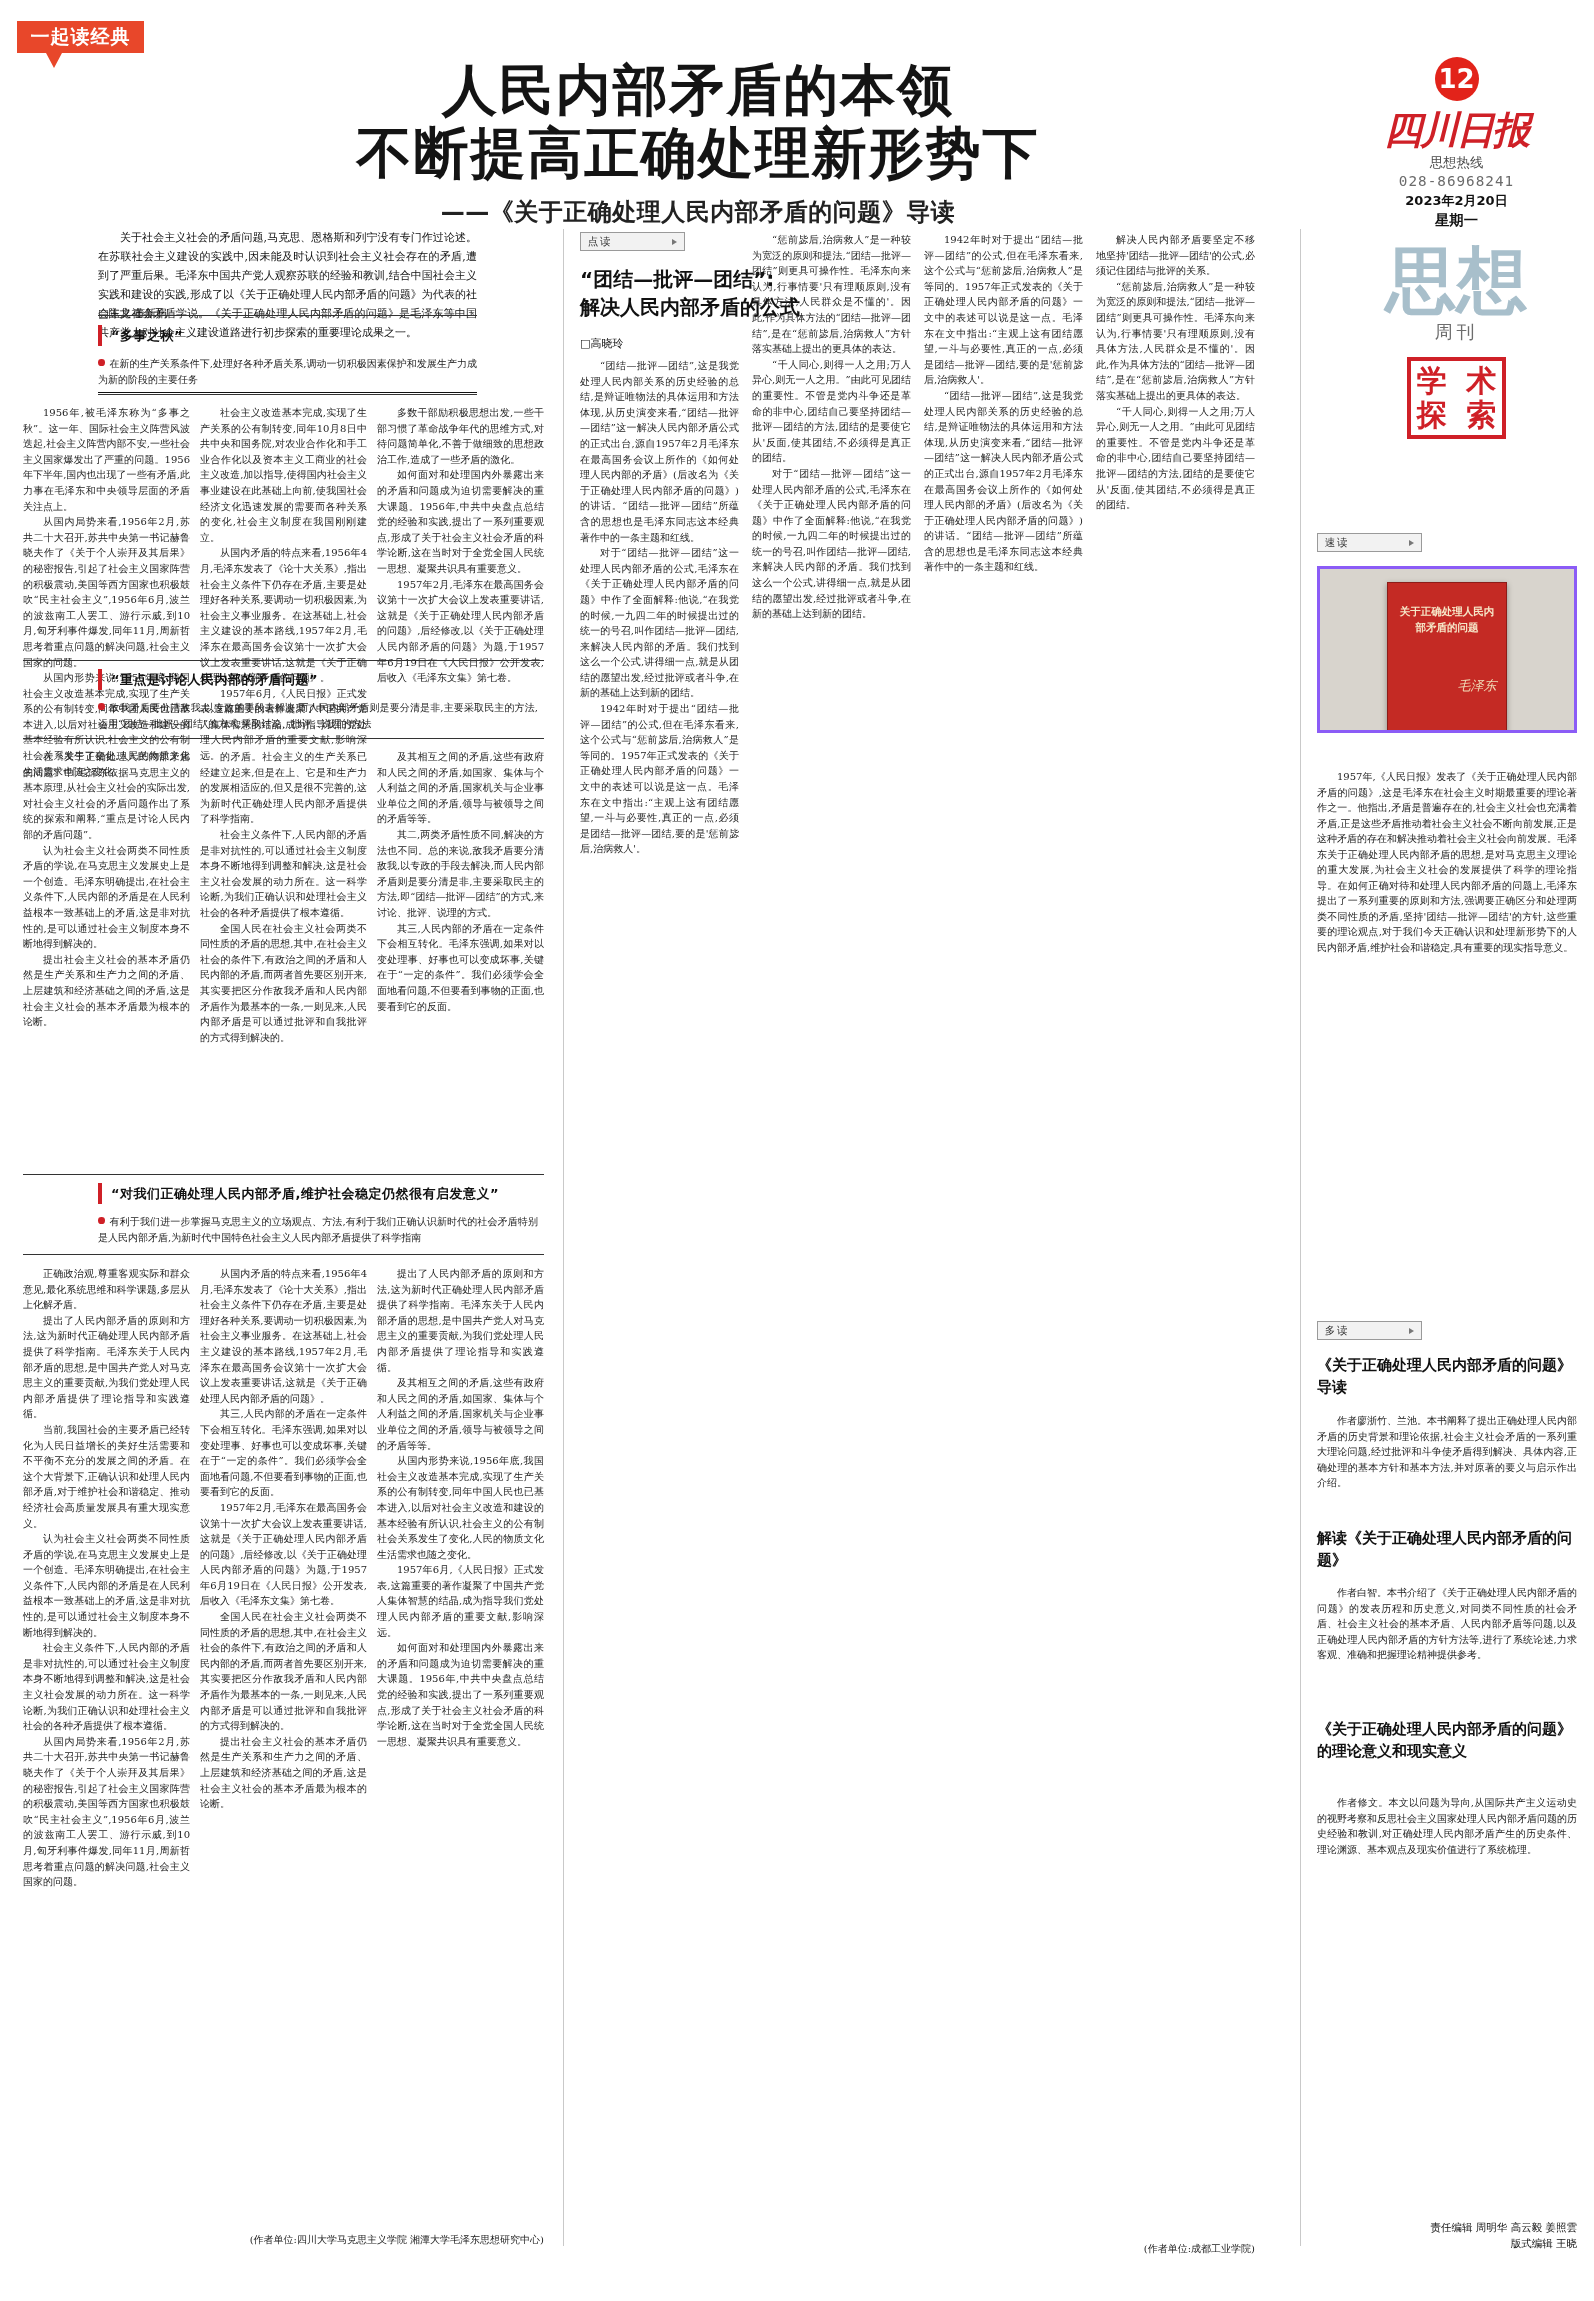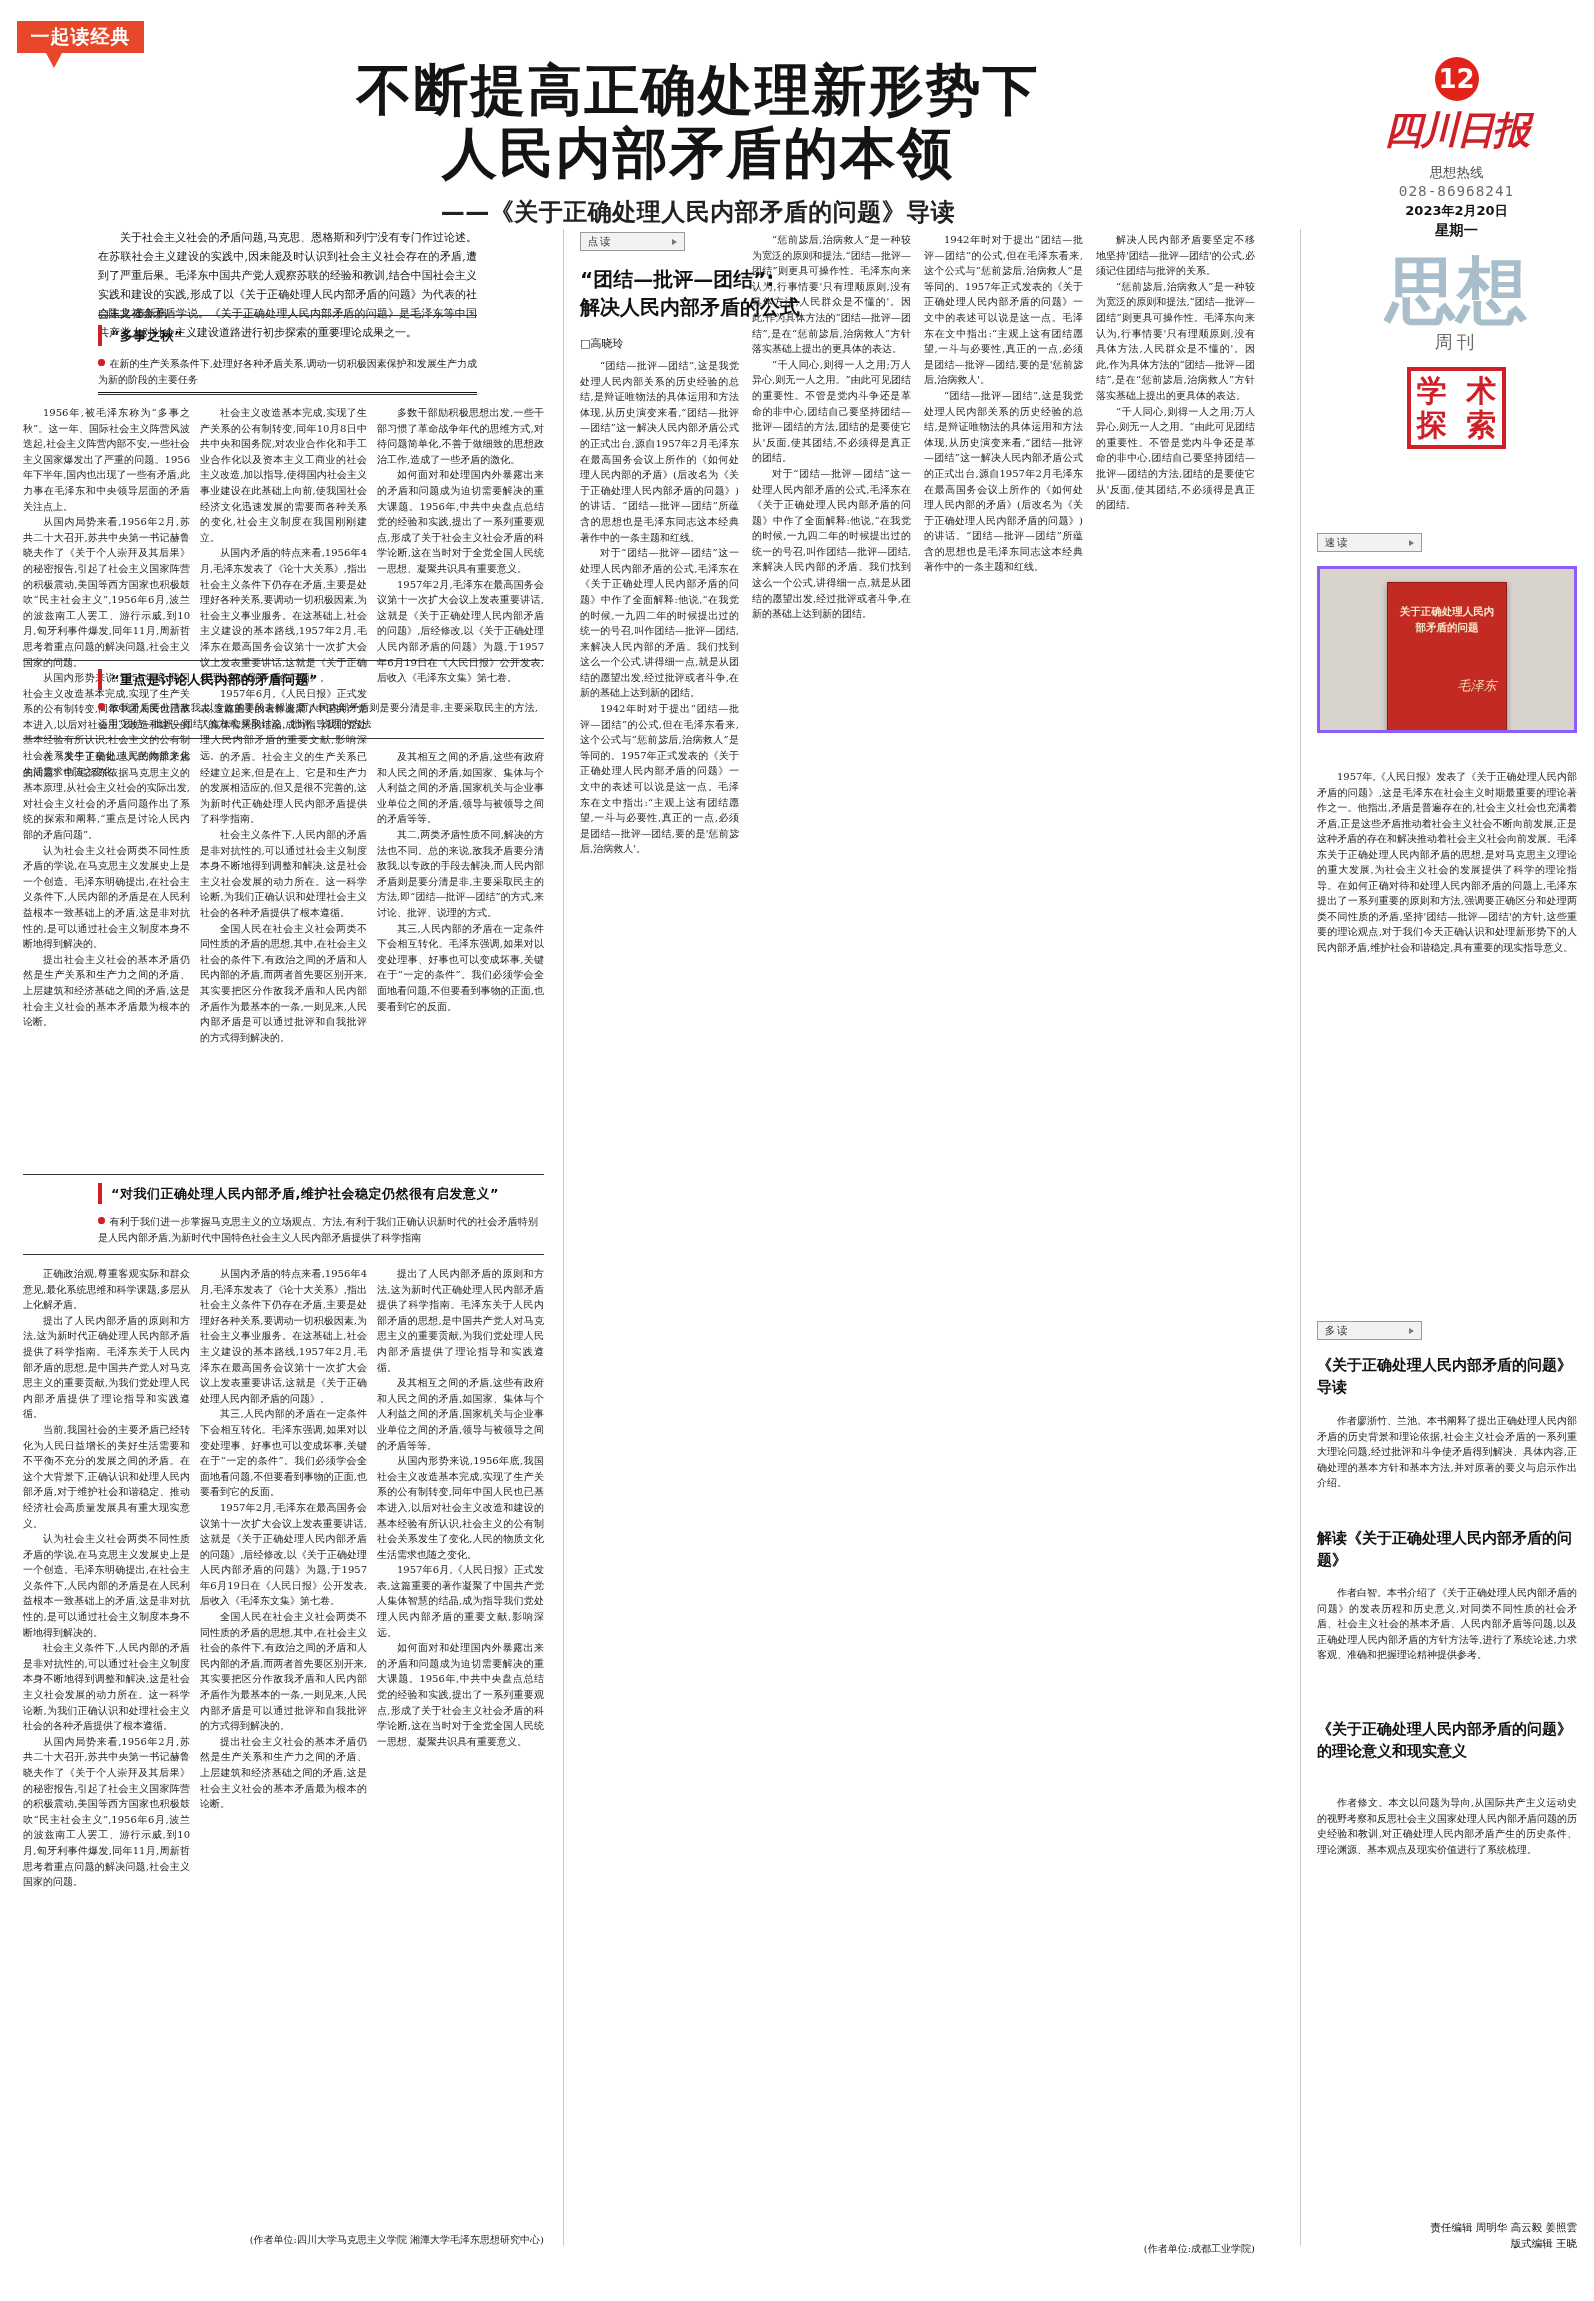--- a/index.html
+++ b/index.html
@@ -62,21 +62,21 @@
     margin:0 auto 9.6px auto;
     font-family:"DejaVu Sans","Liberation Sans",sans-serif;
   }
   #paper-name {
     font-size:38px; font-weight:bold; color:#cf2027;
     font-family:"DejaVu Serif","Liberation Serif",serif;
     font-style:italic;
     letter-spacing:-1.9px;
     line-height:1;
   }
-  #hotline-label { font-size:13.4px; color:#4a4a4a; margin-top:15px; }
+  #hotline-label { font-size:13.4px; color:#4a4a4a; margin-top:5px; }
   #hotline-num { font-size:14.3px; color:#6b6b6b; letter-spacing:1px; margin-top:1px;
                  font-family:"DejaVu Sans Mono","Liberation Mono",monospace;}
   #pub-date { font-size:13px; font-weight:bold; color:#111; margin-top:3.8px; }
   #pub-week { font-size:14.3px; font-weight:bold; color:#111; margin-top:1px; }
 
   #brand-big {
     margin-top:15.3px;
     font-size:71px; line-height:0.96;
     color:#a8bfcb; font-weight:bold;
     font-family:"DejaVu Serif","Liberation Serif",serif;
@@ -235,22 +235,22 @@
     position:absolute; border-left:1px solid #c9c9c9;
   }
 </style>
 </head>
 <body>
 
 <div id="flag">一起读经典</div>
 <div id="flag-tail"></div>
 
 <div id="headline-block">
+  <div class="h-line">人民内部矛盾的本领</div>
   <div class="h-line">不断提高正确处理新形势下</div>
-  <div class="h-line">人民内部矛盾的本领</div>
   <div id="subhead">——《关于正确处理人民内部矛盾的问题》导读</div>
 </div>
 
 <div id="masthead">
   <div id="page-num">12</div>
   <div id="paper-name">四川日报</div>
   <div id="hotline-label">思想热线</div>
   <div id="hotline-num">028-86968241</div>
   <div id="pub-date">2023年2月20日</div>
   <div id="pub-week">星期一</div>

